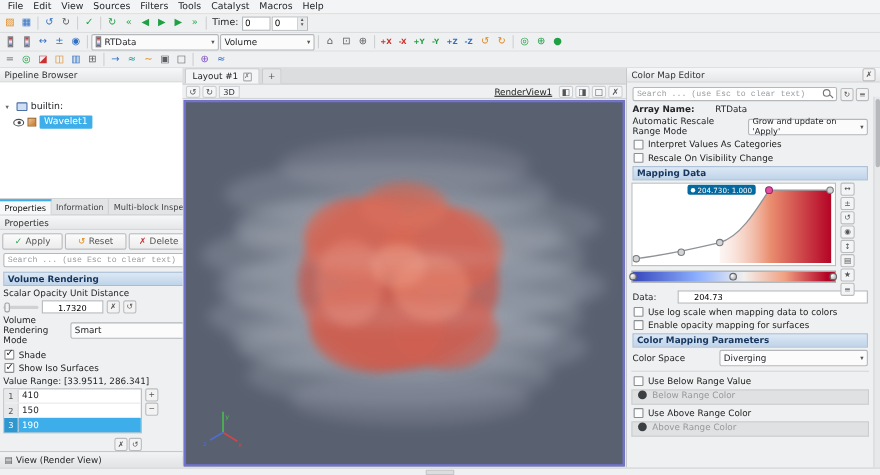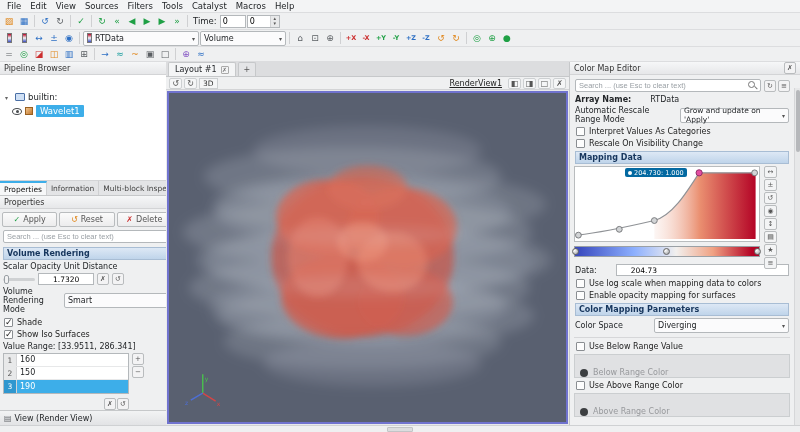--- a/index.html
+++ b/index.html
@@ -30,21 +30,21 @@
 
 .panel-title{height:13px;display:flex;align-items:center;padding:0 4px;background:linear-gradient(#f6f7f8,#e6e7e9);border-bottom:1px solid #d3d4d6;font-size:8px;color:#333}
 .panel-title .sp{flex:1}
 .cb{display:inline-block;flex:0 0 9px;width:9px;height:9px;border:1px solid #8a8e92;background:#fdfdfd;margin-right:4px;position:relative;border-radius:1px}
 .cb.on::after{content:"✓";position:absolute;left:0;top:-2px;font-size:9px;color:#222}
 .cb-row{display:flex;align-items:center;margin:3px 2px;color:#222;font-size:8px}
 .cb-row.disabled{color:#9a9ea2;margin-left:12px}
 .cb-row.disabled .cb{border-color:#c0c3c6;background:#ededee}
 .sect{height:13px;display:flex;align-items:center;padding:0 3px;margin:3px 1px 2px;background:linear-gradient(#dde8f5,#bfd4ea);border:1px solid #a8bdd4;font-weight:bold;font-size:8px;color:#17365d}
 .searchbox{display:flex;align-items:center;height:13px;border:1px solid #b4b8bb;border-radius:2px;background:#fff;margin:1px 1px;padding:0 3px;flex:1}
-.searchbox input{flex:1;border:0;outline:none;font-size:7.5px;font-family:Liberation Sans, sans-serif;color:#333;min-width:0}
+.searchbox input{flex:1;border:0;outline:none;font-size:7.5px;font-family:Liberation Mono, monospace;color:#333;min-width:0}
 .searchbox input::placeholder{color:#9aa0a5}
 .mag{position:relative;width:9px;height:9px;flex:0 0 9px}
 .mag::before{content:"";position:absolute;left:0;top:0;width:5px;height:5px;border:1px solid #777;border-radius:50%}
 .mag::after{content:"";position:absolute;left:5.5px;top:5.5px;width:3.5px;height:1px;background:#777;transform:rotate(45deg)}
 .eye{display:inline-block;width:10px;height:7px;border:1px solid #4a4d50;border-radius:50%;position:relative;flex:0 0 10px}
 .eye::after{content:"";position:absolute;left:2.5px;top:1px;width:3px;height:3px;background:#4a4d50;border-radius:50%}
 .vscroll{position:absolute;width:6px;background:#e7e8e9;border-left:1px solid #d6d7d9}
 .vscroll .thumb{position:absolute;left:1px;width:4px;border-radius:2px;background:#b6b8bb}
 .row{display:flex;align-items:center;gap:19px;margin:2px 1px}
 .grow{flex:1}
@@ -113,21 +113,21 @@
 .tf-wrap{position:relative;height:96px;margin-top:2px}
 .tf-plot{position:absolute;left:0;top:0;width:186px;height:76px;background:#fff;border:1px solid #b9bcbe}
 .tf-plot svg{position:absolute;inset:0;width:100%;height:100%}
 .badge{position:absolute;left:50px;top:1px;background:#0369a1;color:#fff;font-size:6.5px;padding:0 3px;border-radius:2px;display:flex;align-items:center;gap:2px;height:9px}
 .bdot{width:4px;height:4px;border-radius:50%;background:#fff}
 .tf-gradient{position:absolute;left:0;top:80px;width:186px;height:11px;border:1px solid #9aa0a5;background:linear-gradient(90deg,#3b4cc0 2%,#8caffe 32%,#f2f0ee 55%,#f0a283 75%,#b40426 96%)}
 .gmark{position:absolute;top:82px;width:7px;height:7px;border-radius:50%;background:radial-gradient(circle at 30% 30%,#fff,#989b9e);border:1px solid #666}
 .g1{left:-2px}.g2{left:89px}.g3{left:180px}
 .tf-strip{position:absolute;left:190px;top:0;display:flex;flex-direction:column;gap:1px}
 .strip-btn{width:13px;height:12px;display:inline-flex;align-items:center;justify-content:center;border:1px solid #b9bcbe;background:#f3f4f5;font-size:7px;color:#555;border-radius:2px}
-.swatch-row{display:flex;align-items:flex-end;gap:5px;height:24px;margin:2px 0;padding:0 5px;background:#e0e1e3;border:1px solid #cbced0;color:#97999c}
+.swatch-row{display:flex;align-items:flex-start;gap:5px;height:14px;margin:2px 0;padding:0 5px;background:#e0e1e3;border:1px solid #cbced0;color:#97999c}
 .dot{width:8px;height:8px;border-radius:50%;background:#3c3f41;flex:0 0 8px}
 
 
 .statusbar{position:absolute;left:0;right:0;bottom:0;height:7px;background:#eff0f1;border-top:1px solid #cfd1d3}
 .statusbar .handle{position:absolute;left:50%;transform:translateX(-50%);top:1px;width:26px;height:5px;background:#dcdddf;border:1px solid #c2c4c6;border-radius:1px}
 </style>
 </head>
 <body>
 
 <div>
@@ -303,21 +303,21 @@
         <span class="cb on"></span>
         <span>Show Iso Surfaces</span>
       </div>
       <div class="row">
         <span>Value Range: [33.9511, 286.341]</span>
       </div>
       <div class="iso-wrap">
         <div class="iso-table">
           <div class="iso-row">
             <span class="iso-idx">1</span>
-            <span class="iso-val">160</span>
+            <span class="iso-val">410</span>
           </div>
           <div class="iso-row">
             <span class="iso-idx">2</span>
             <span class="iso-val">150</span>
           </div>
           <div class="iso-row selected">
             <span class="iso-idx">3</span>
             <span class="iso-val">190</span>
           </div>
         </div>

